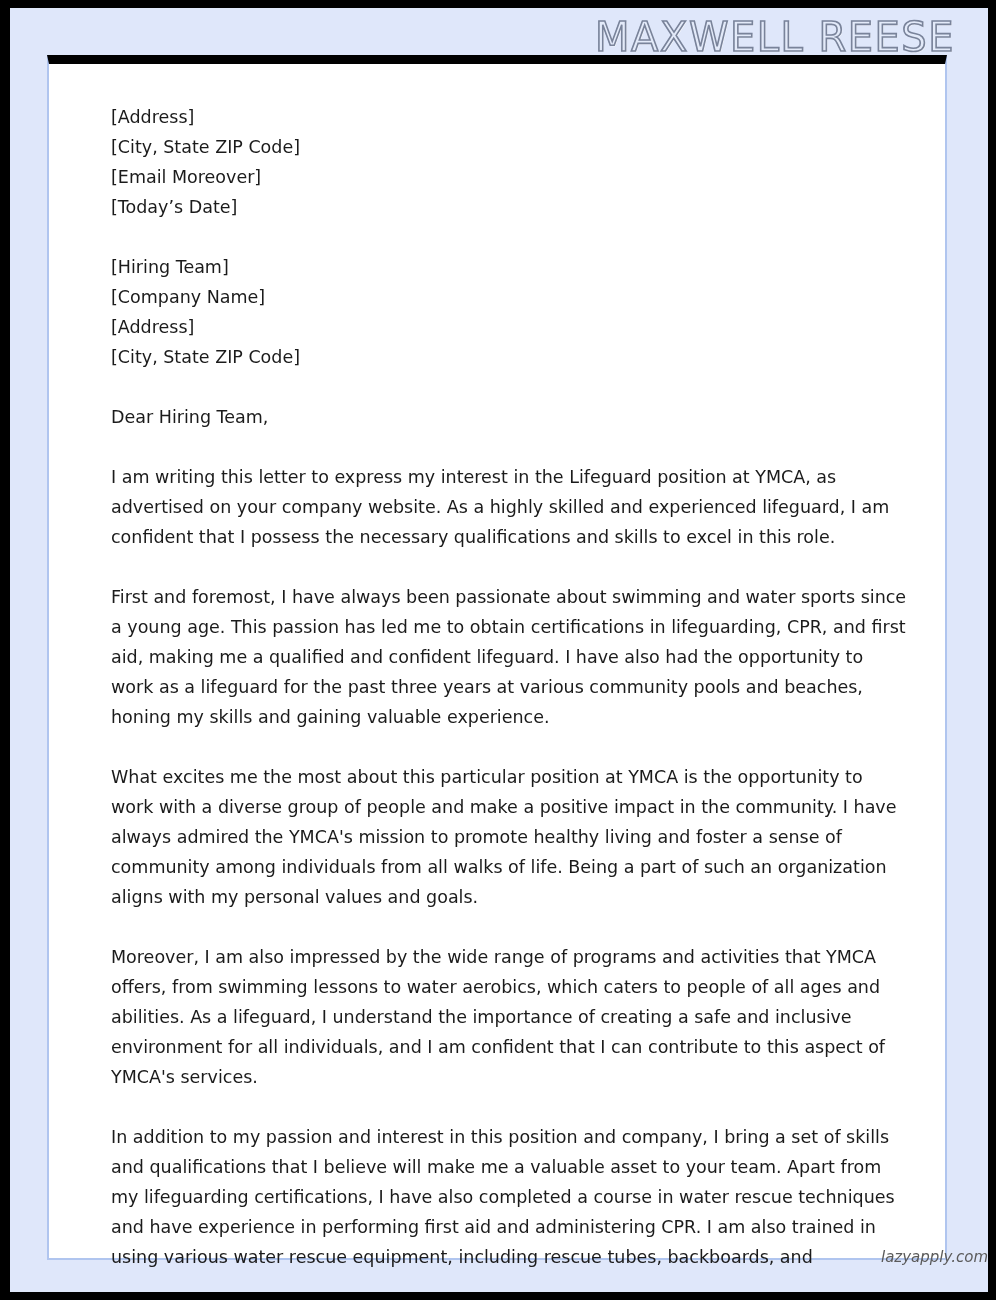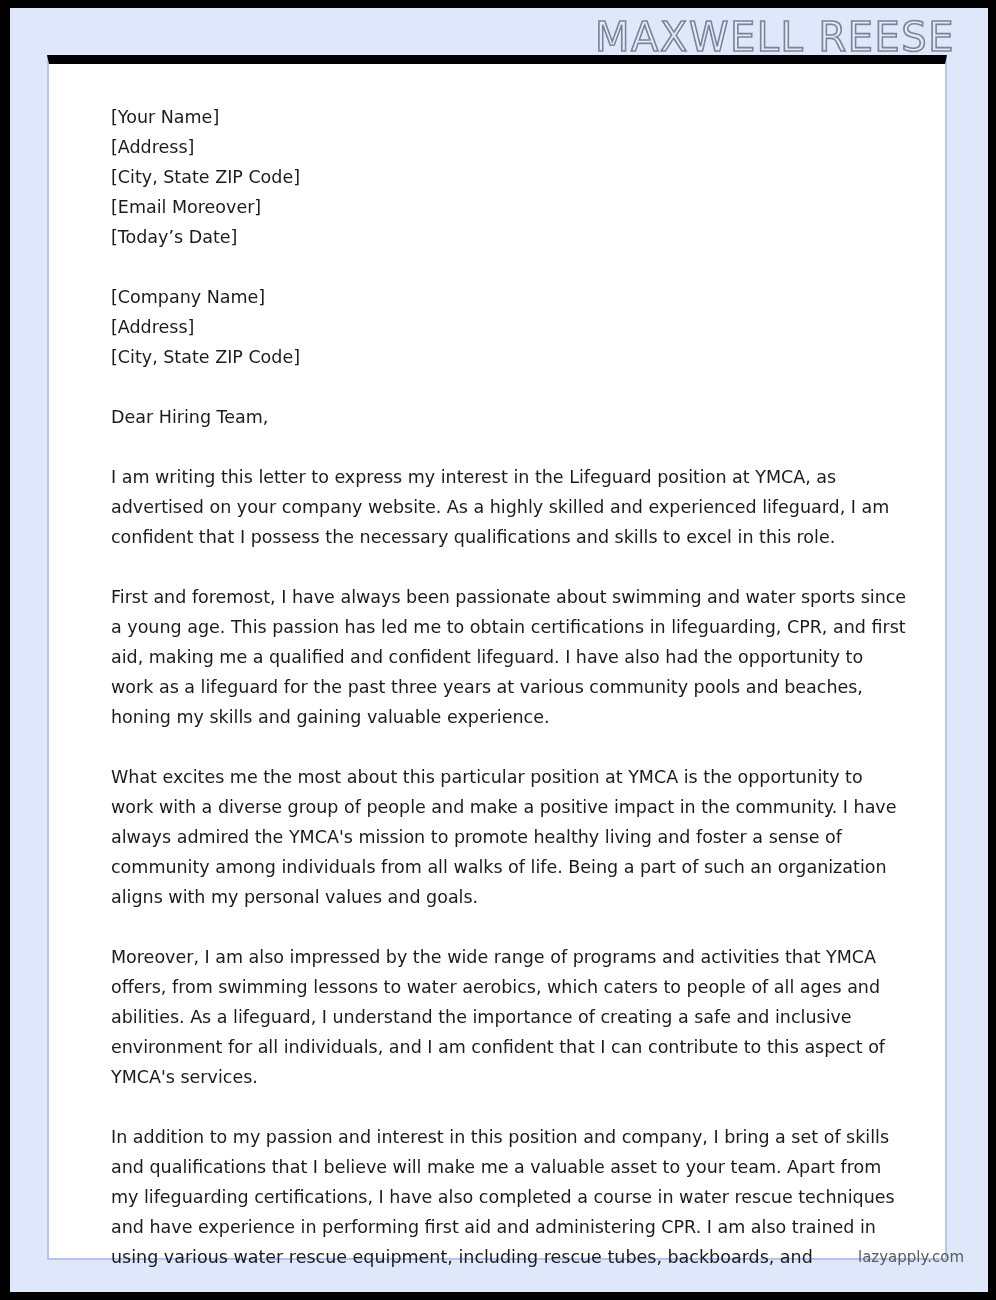--- a/index.html
+++ b/index.html
@@ -107,53 +107,54 @@
     margin: 0 0 30px 0;
     text-align: left;
   }
   .para:last-child {
     margin-bottom: 0;
   }
 
   
   .watermark {
     position: absolute;
-    left: 848px;
+    left: 871px;
     top: 1240px;
     font-family: "DejaVu Sans", sans-serif;
     font-size: 15px;
     line-height: 18px;
     color: #5b5b5b;
     white-space: nowrap;
     z-index: 5;
+    font-style: italic;
   }
 </style>
 </head>
 <body>
 
 <div class="frame">
   <div class="canvas">
 
     <div class="doc-header">
       <div class="doc-title">MAXWELL REESE</div>
     </div>
 
     <div class="page">
 
       <div class="letter">
 
         <div class="addr-block">
-          <span class="addr-line">[Your Name]</span>
           <span class="addr-line">[Address]</span>
           <span class="addr-line">[City, State ZIP Code]</span>
           <span class="addr-line">[Email Moreover]</span>
           <span class="addr-line">[Today’s Date]</span>
         </div>
 
         <div class="addr-block">
+          <span class="addr-line">[Hiring Team]</span>
           <span class="addr-line">[Company Name]</span>
           <span class="addr-line">[Address]</span>
           <span class="addr-line">[City, State ZIP Code]</span>
         </div>
 
         <div class="salutation">Dear Hiring Team,</div>
 
         <p class="para">I am writing this letter to express my interest in the Lifeguard position at YMCA, as advertised on your company website. As a highly skilled and experienced lifeguard, I am confident that I possess the necessary qualifications and skills to excel in this role.</p>
         <p class="para">First and foremost, I have always been passionate about swimming and water sports since a young age. This passion has led me to obtain certifications in lifeguarding, CPR, and first aid, making me a qualified and confident lifeguard. I have also had the opportunity to work as a lifeguard for the past three years at various community pools and beaches, honing my skills and gaining valuable experience.</p>
         <p class="para">What excites me the most about this particular position at YMCA is the opportunity to work with a diverse group of people and make a positive impact in the community. I have always admired the YMCA's mission to promote healthy living and foster a sense of community among individuals from all walks of life. Being a part of such an organization aligns with my personal values and goals.</p>

